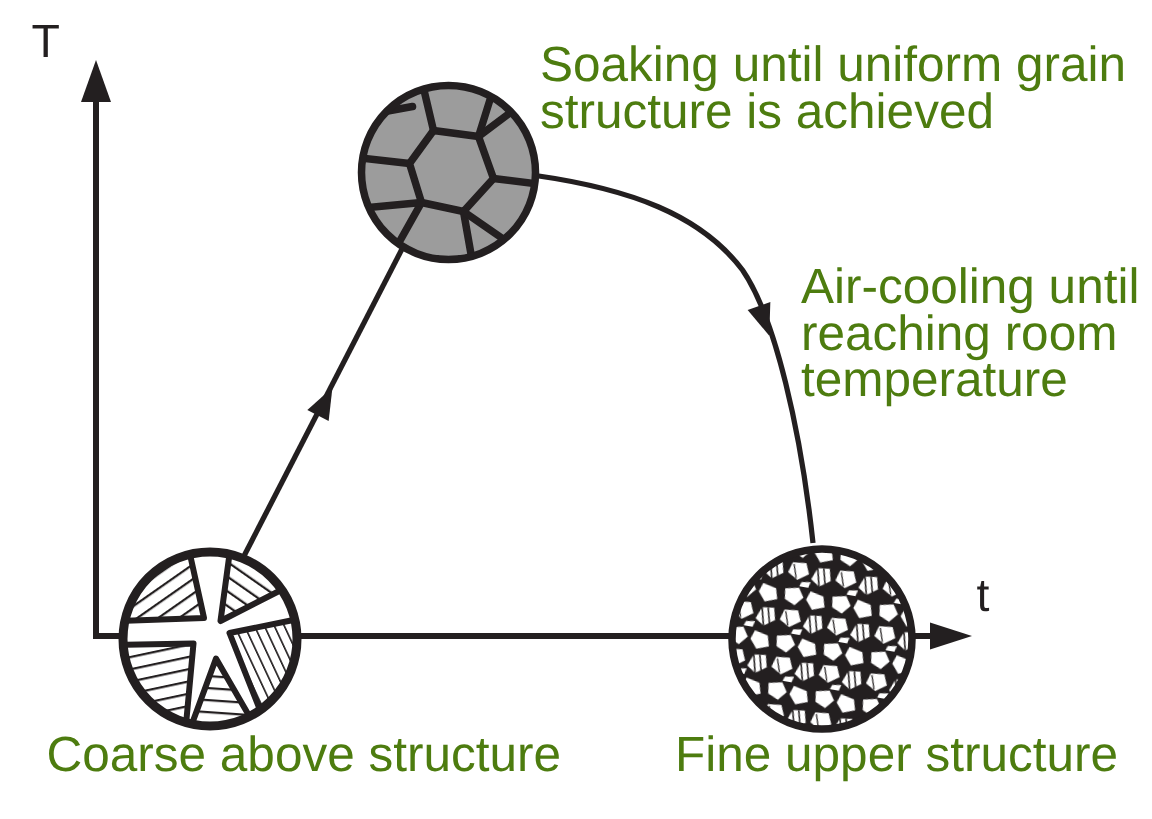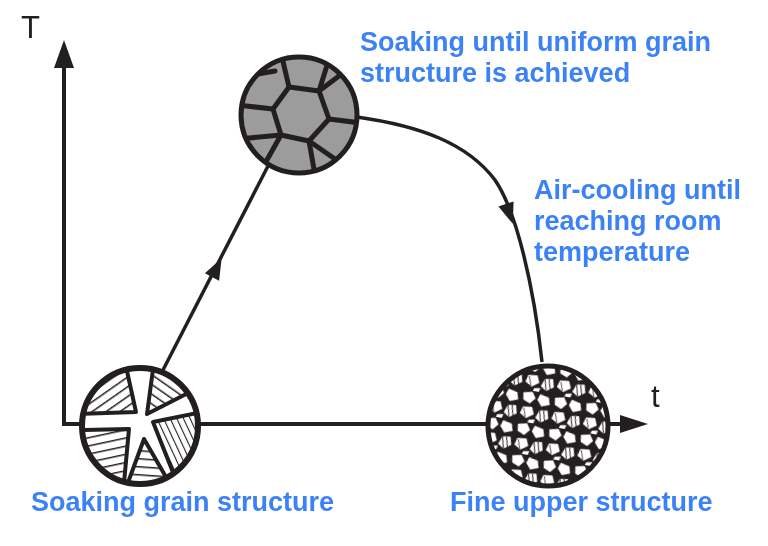--- a/index.html
+++ b/index.html
@@ -7,26 +7,25 @@
     width: 768px; height: 546px;
     background: #ffffff;
     font-family: "Liberation Sans", sans-serif;
     position: relative;
     overflow: hidden;
   }
   .stage { position: absolute; left: 0; top: 0; width: 768px; height: 546px; }
   svg.diagram { position: absolute; left: 0; top: 0; }
   .ann {
     position: absolute;
-    font-size: 27px;
+    font-size: 33px;
     line-height: 31px;
-    color: #3b82f6;
+    color: #4d7c0f;
     white-space: pre-line;
     letter-spacing: 0;
-    font-weight: bold;
   }
   .axis-label {
     position: absolute;
     font-size: 31px;
     line-height: 31px;
     color: #231f20;
   }
   .lbl-T { left: 21px; top: 12px; }
   .lbl-t { left: 651px; top: 381px; }
   .lbl-soaking { left: 360px; top: 27px; }
@@ -135,16 +134,16 @@
   </svg>
 
   <div class="axis-label lbl-T">T</div>
   <div class="axis-label lbl-t">t</div>
 
   <div class="ann lbl-soaking">Soaking until uniform grain
 structure is achieved</div>
   <div class="ann lbl-cooling">Air-cooling until
 reaching room
 temperature</div>
-  <div class="ann lbl-coarse">Soaking grain structure</div>
+  <div class="ann lbl-coarse">Coarse above structure</div>
   <div class="ann lbl-fine">Fine upper structure</div>
 
 </div>
 
 </body></html>

